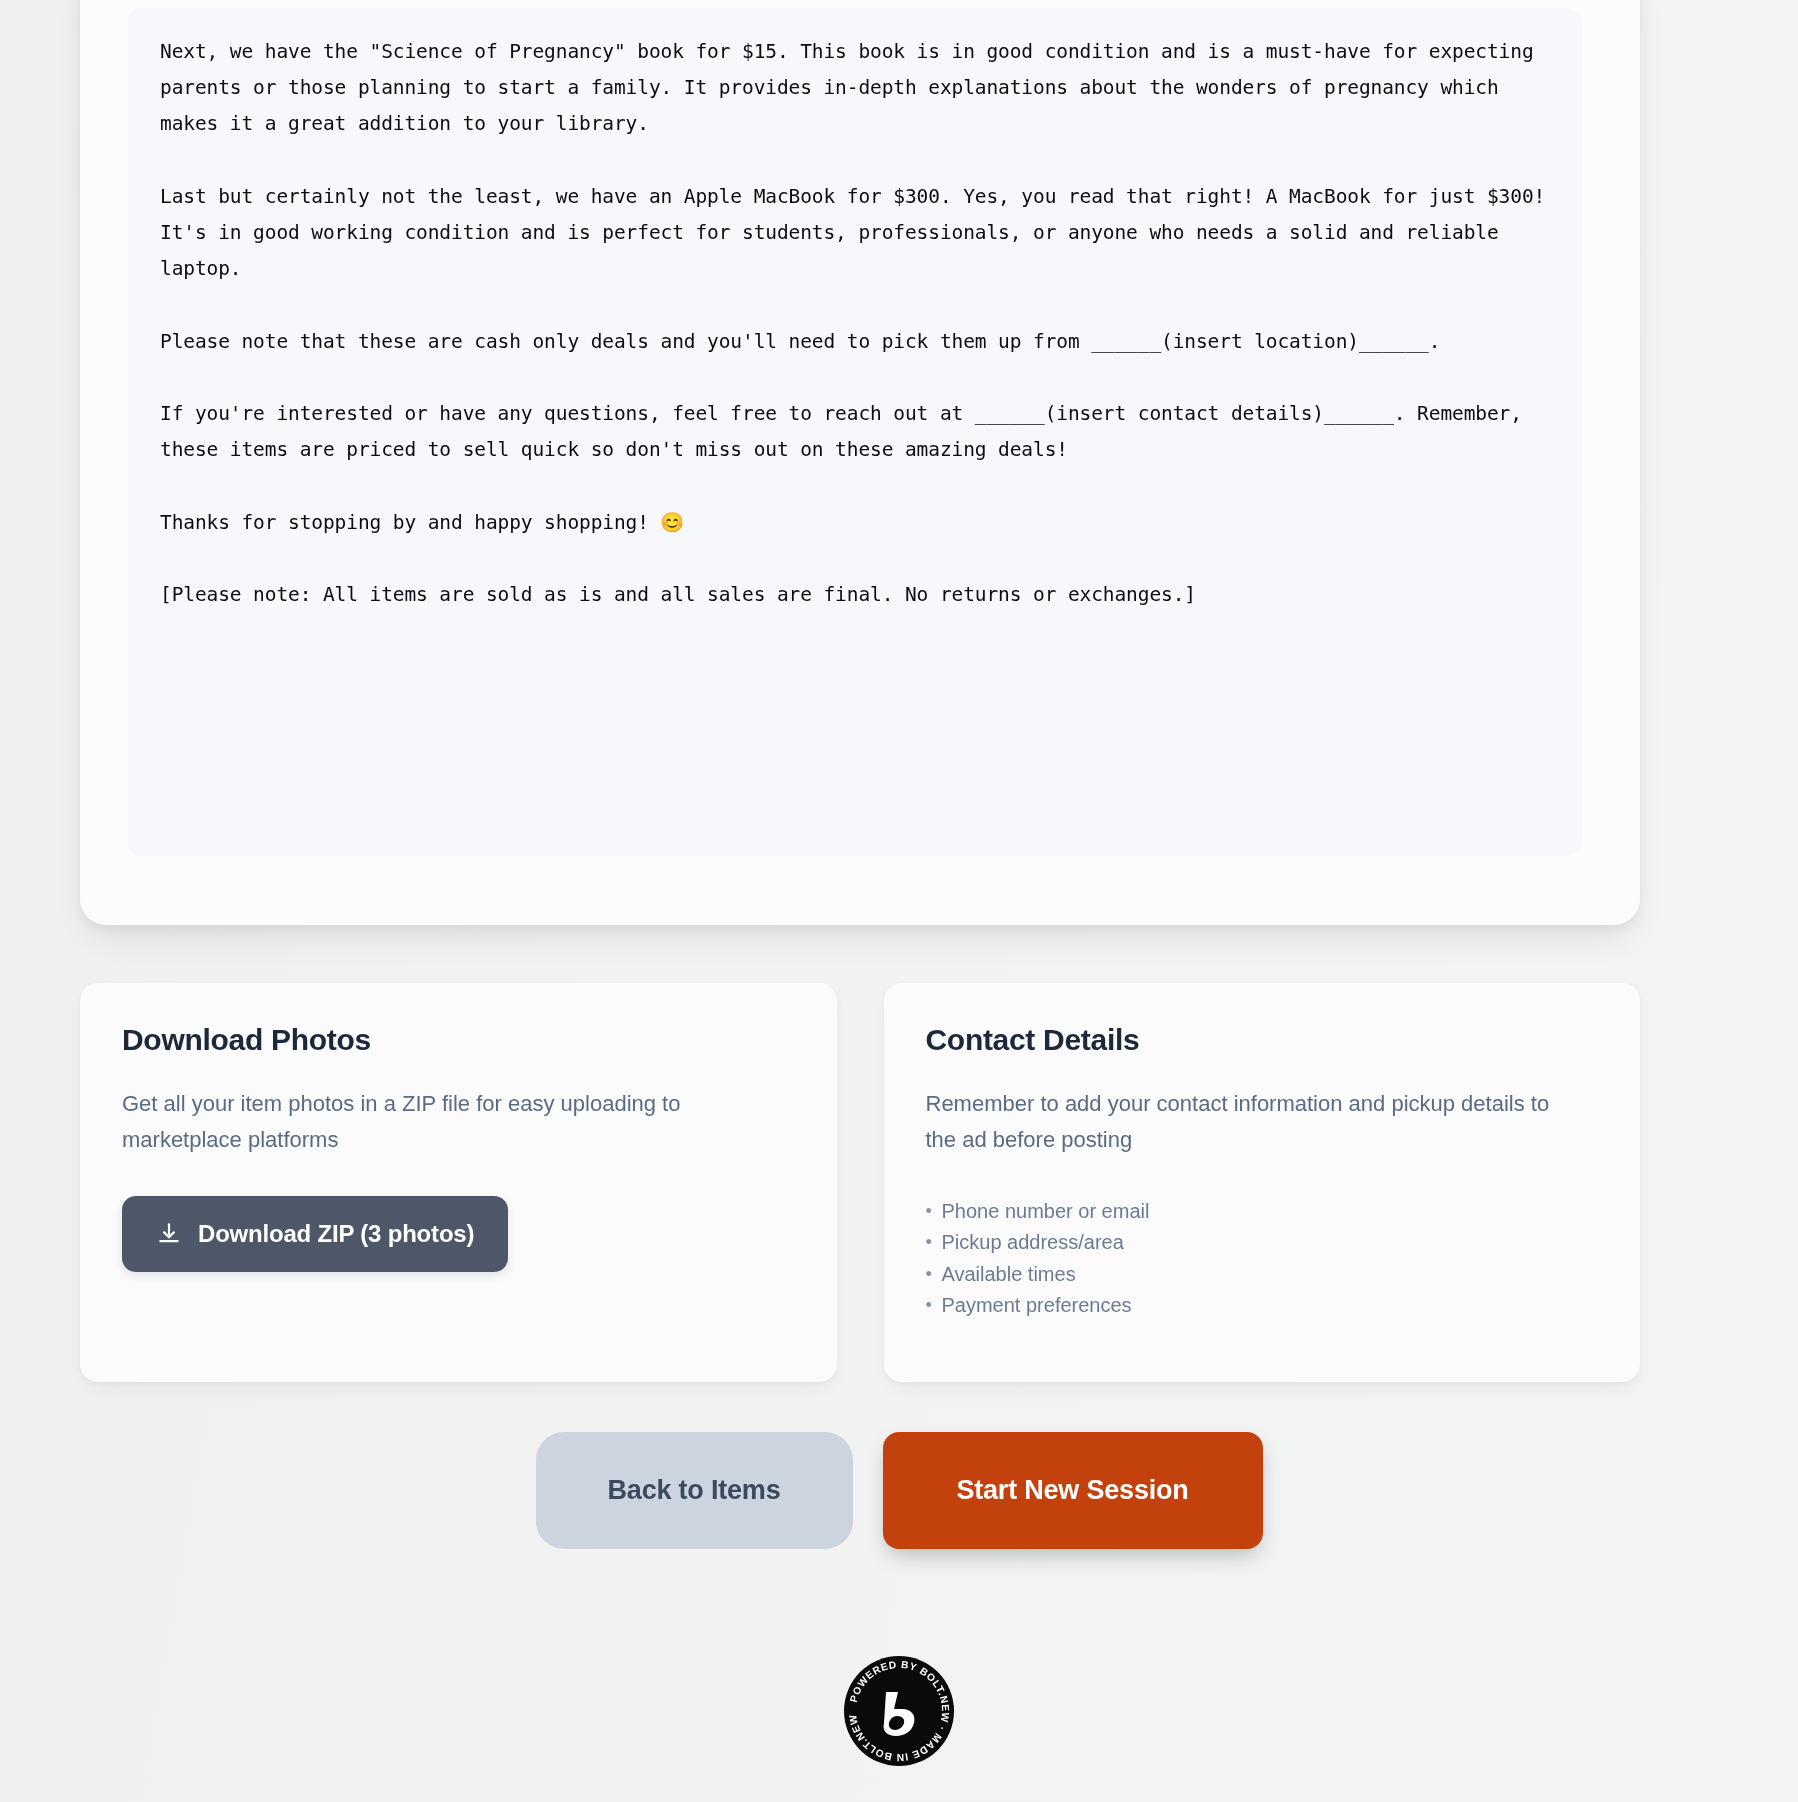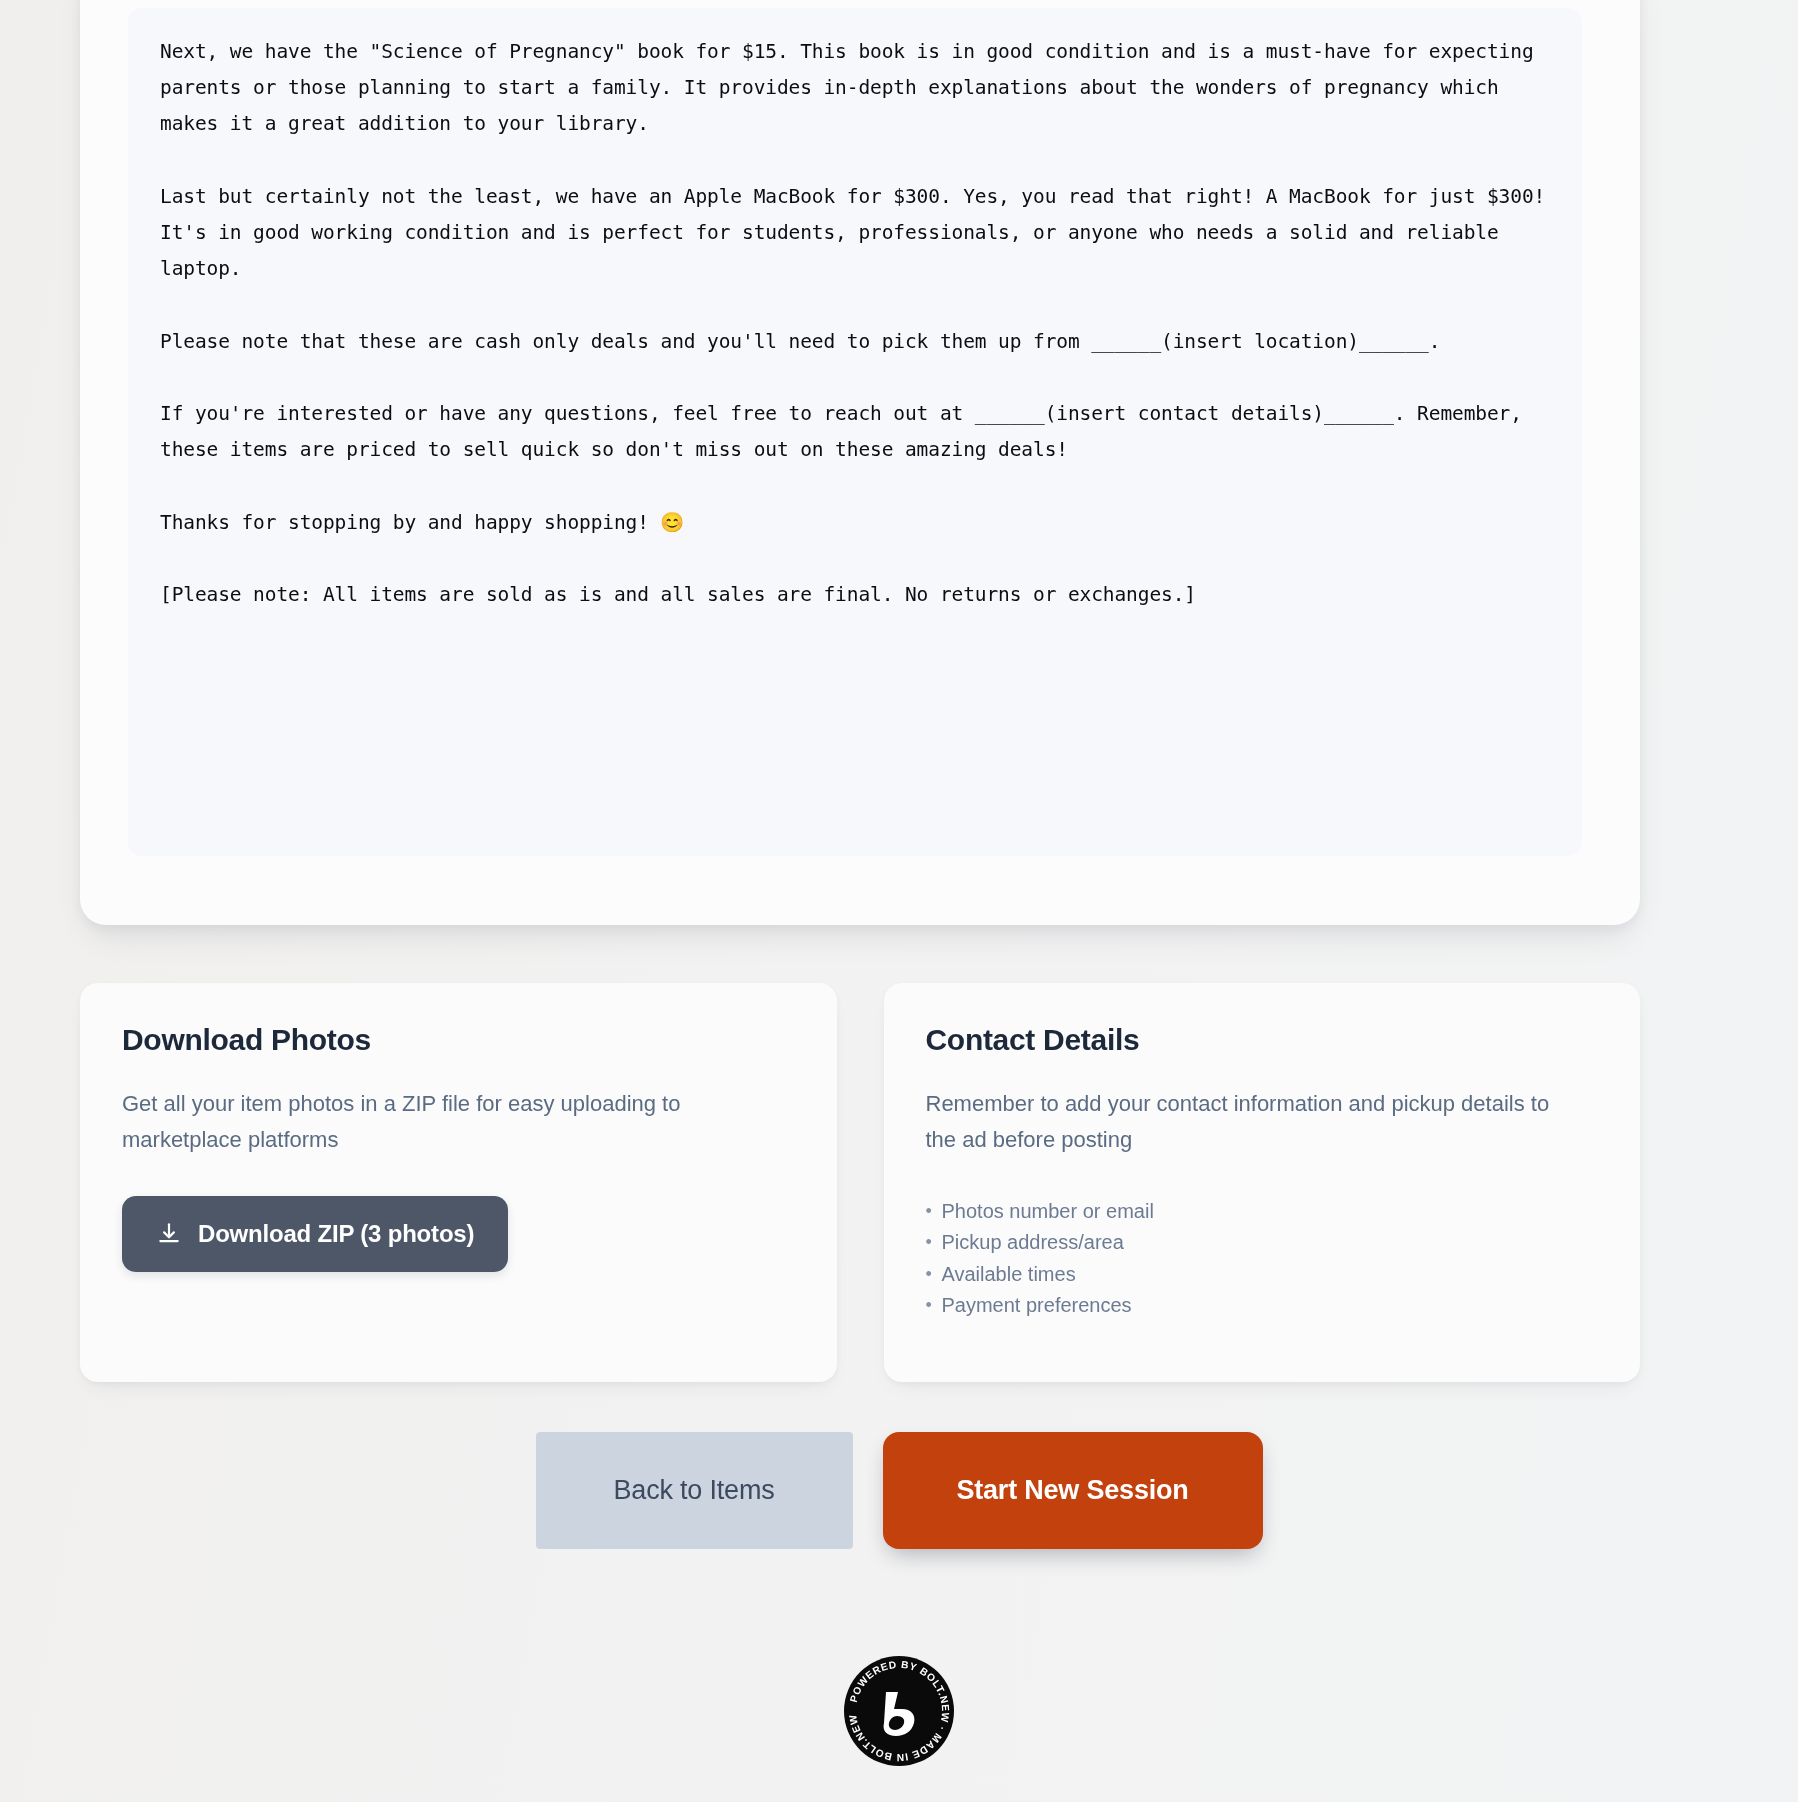--- a/index.html
+++ b/index.html
@@ -150,26 +150,26 @@
     width: 1798px;
     display: flex;
     justify-content: center;
     gap: 30px;
   }
 
   .btn-secondary {
     background: #ccd4e0;
     color: #3c4a5e;
     border: none;
-    border-radius: 4px;
+    border-radius: 28px;
     width: 317px;
     height: 117px;
     font-family: "Liberation Sans", sans-serif;
     font-size: 27px;
-    font-weight: 400;
+    font-weight: 700;
     letter-spacing: -0.2px;
     cursor: pointer;
   }
 
   .btn-primary {
     background: #c2410c;
     color: #ffffff;
     border: none;
     border-radius: 16px;
     width: 380px;
@@ -233,21 +233,21 @@
           </svg>
         </span>
         <span>Download ZIP (3 photos)</span>
       </button>
     </div>
 
     <div class="info-card">
       <h2 class="card-title">Contact Details</h2>
       <p class="card-desc">Remember to add your contact information and pickup details to the ad before posting</p>
       <ul class="bullets">
-        <li>Photos number or email</li>
+        <li>Phone number or email</li>
         <li>Pickup address/area</li>
         <li>Available times</li>
         <li>Payment preferences</li>
       </ul>
     </div>
 
   </div>
 
   <div class="actions">
     <button class="btn-secondary">Back to Items</button>

